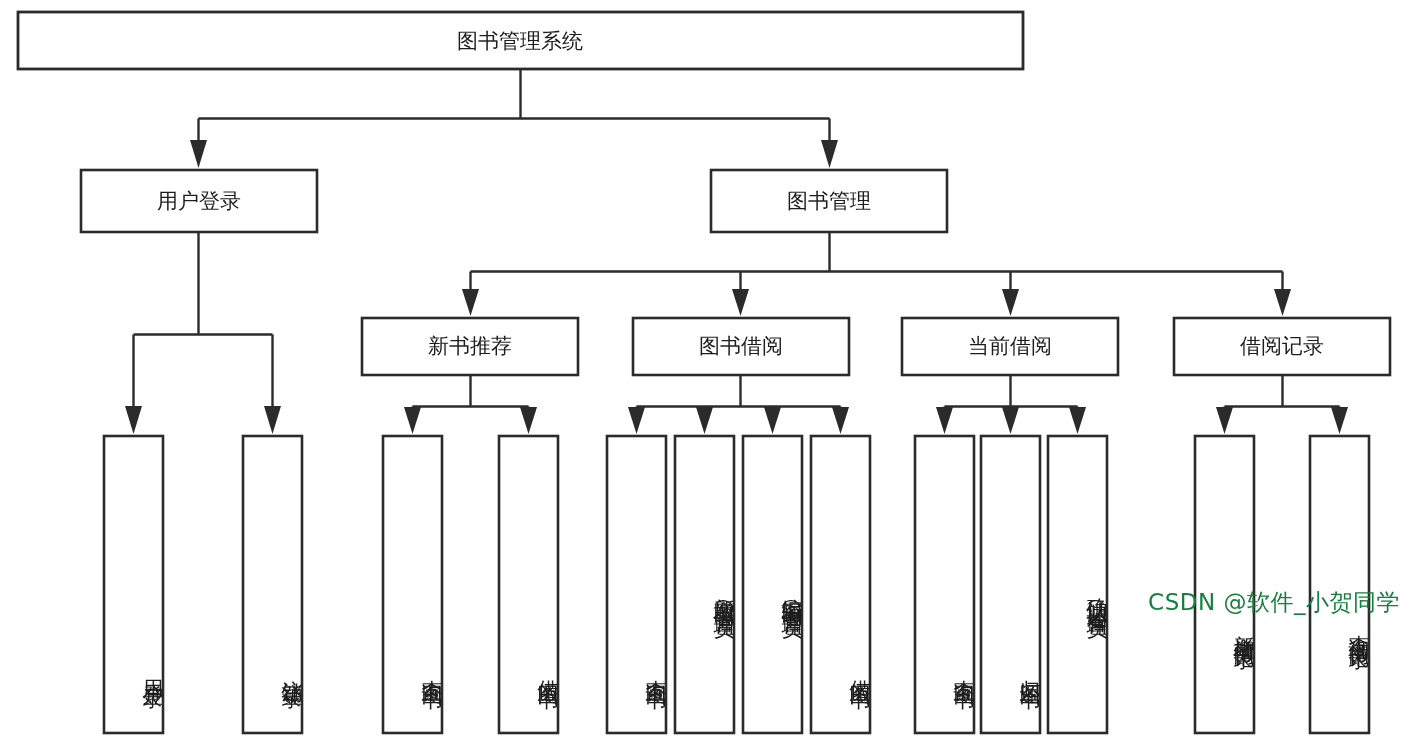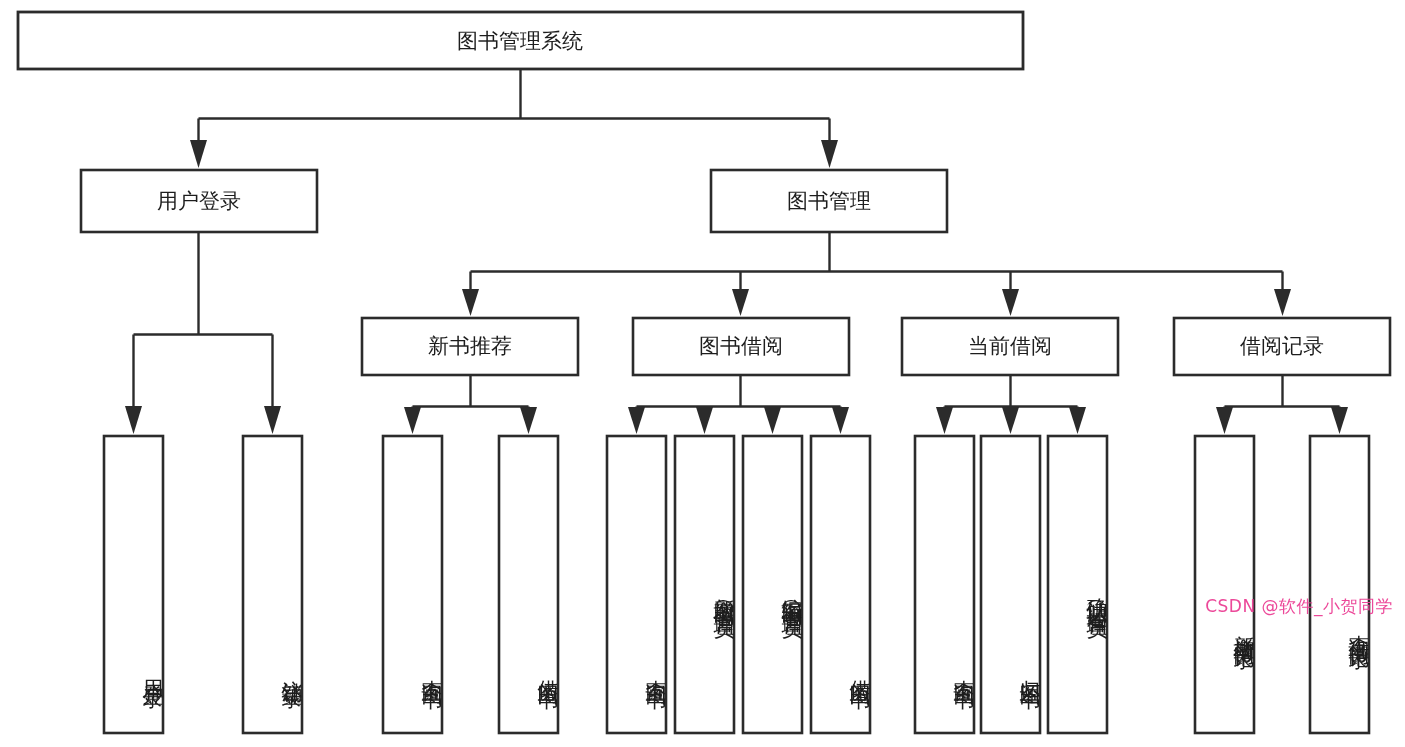--- a/index.html
+++ b/index.html
@@ -64,25 +64,25 @@
     font-family: "DejaVu Sans", "Liberation Sans", sans-serif;
     font-size: 21px;
     line-height: 1;
     letter-spacing: 3px;
     color: #1d1d1d;
     white-space: nowrap;
     pointer-events: none;
   }
   .watermark {
     position: absolute;
-    right: 12px;
+    right: 5px;
     bottom: 6px;
     font-family: "DejaVu Sans", "Liberation Sans", sans-serif;
-    font-size: 17px;
-    color: #ec4899;
+    font-size: 23px;
+    color: #15803d;
     letter-spacing: 0.5px;
     white-space: nowrap;
   }
 </style>
 </head>
 <body>
 
 <div id="diagram-root">
 
   <svg class="tree" viewBox="0 0 1405 747" xmlns="http://www.w3.org/2000/svg">

